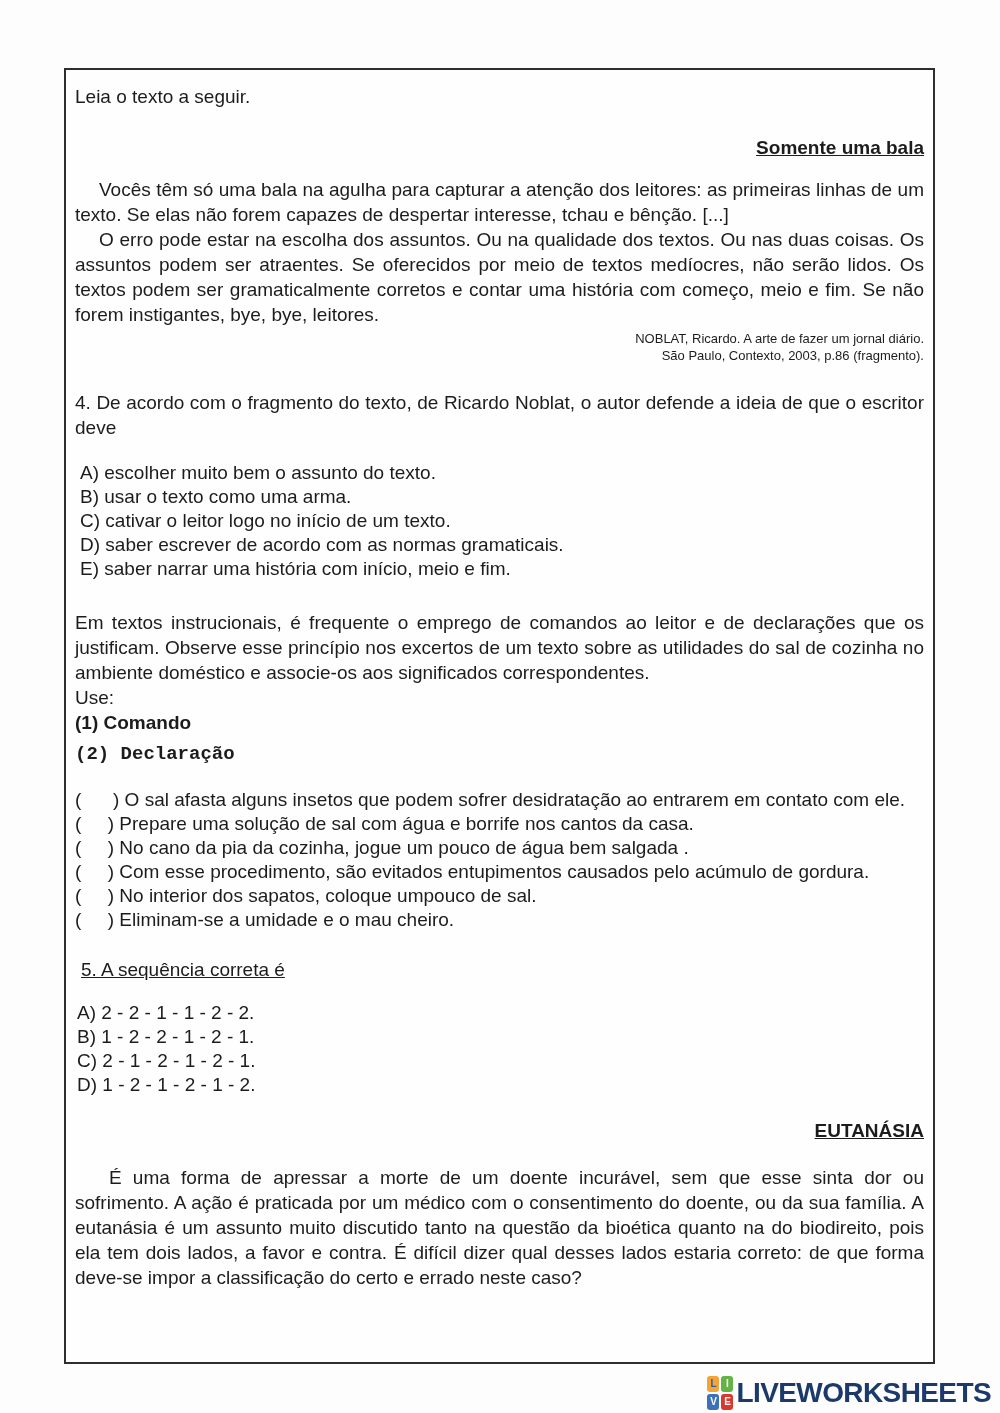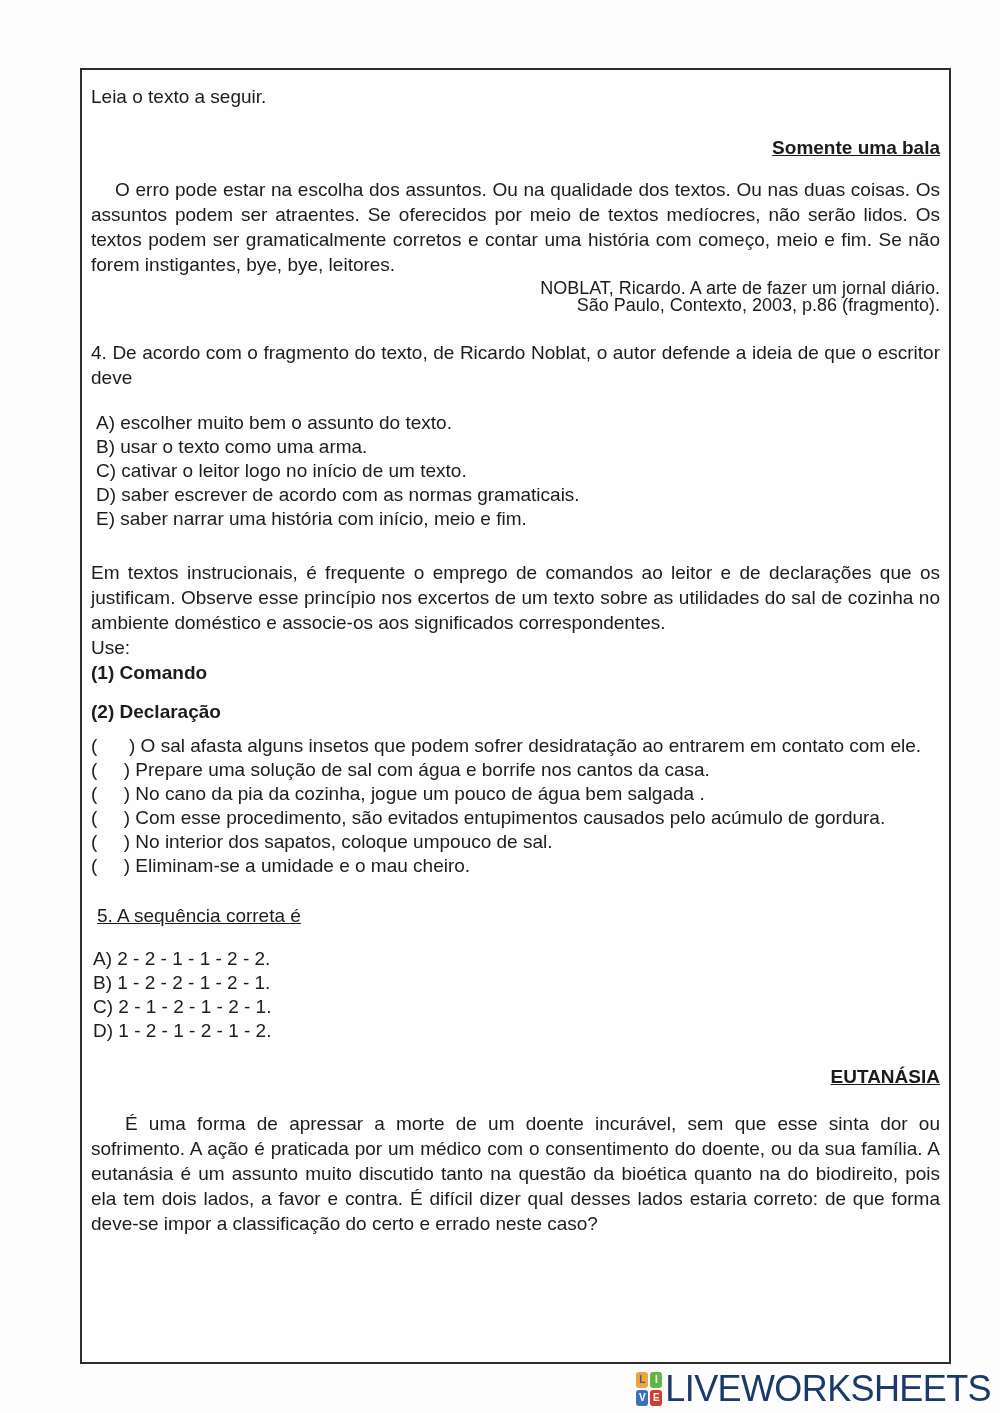--- a/index.html
+++ b/index.html
@@ -6,21 +6,21 @@
   html,body { background:#fdfdfd; }
   body {
     width:1000px; height:1413px;
     font-family:"Liberation Sans", sans-serif;
     color:#1c1c1c;
     position:relative;
     overflow:hidden;
   }
   .worksheet-box {
     position:absolute;
-    left:80px; top:68px;
+    left:64px; top:68px;
     width:871px; height:1296px;
     border:2px solid #2e2e2e;
     background:#fefefe;
     padding:14px 9px 0 9px;
     font-size:19px;
     line-height:25px;
     overflow:hidden;
   }
   .instruction { text-align:left; }
   .reading-title {
@@ -29,32 +29,32 @@
     text-decoration:underline;
     margin-top:26px;
     margin-bottom:17px;
   }
   .para {
     text-align:justify;
     text-indent:24px;
   }
   .citation {
     text-align:right;
-    font-size:18px;
+    font-size:13px;
     line-height:17px;
     margin-top:3px;
   }
   .q-stem { text-align:justify; margin-top:26px; }
   .options { margin-top:21px; padding-left:5px; }
   .option { line-height:24px; }
   .matching-intro { text-align:justify; margin-top:29px; }
   .use-label { }
   .key-line { font-weight:bold; }
-  .key-line.second { margin-top:14px; }
-  .match-items { margin-top:10px; }
+  .key-line.second { margin-top:7px;font-family:Liberation Mono, monospace; }
+  .match-items { margin-top:21px; }
   .match-item {
     white-space:pre-wrap;
     text-align:justify;
     line-height:24px;
   }
   .q5-head { margin-top:25px; padding-left:6px;text-decoration:underline; }
   .q5-options { margin-top:19px; padding-left:2px; }
   .title2 {
     text-align:right;
     font-weight:bold;
@@ -82,35 +82,36 @@
   .logo-cell {
     border-radius:3px;
     font-size:10px;
     font-weight:bold;
     display:flex;
     align-items:center;
     justify-content:center;
     line-height:1;
   }
   .wordmark {
-    font-size:36px;
-    font-weight:400;
+    font-size:28px;
+    font-weight:700;
     letter-spacing:-0.6px;
     color:#1b3a6b;
   }
 </style>
 </head>
 <body>
 
 <div class="worksheet-box">
 
   <div class="instruction">Leia o texto a seguir.</div>
 
   <div class="reading-title">Somente uma bala</div>
 
+  <div class="para">Vocês têm só uma bala na agulha para capturar a atenção dos leitores: as primeiras linhas de um texto. Se elas não forem capazes de despertar interesse, tchau e bênção. [...]</div>
   <div class="para">O erro pode estar na escolha dos assuntos. Ou na qualidade dos textos. Ou nas duas coisas. Os assuntos podem ser atraentes. Se oferecidos por meio de textos medíocres, não serão lidos. Os textos podem ser gramaticalmente corretos e contar uma história com começo, meio e fim. Se não forem instigantes, bye, bye, leitores.</div>
 
   <div class="citation">
     <div>NOBLAT, Ricardo. A arte de fazer um jornal diário.</div>
     <div>São Paulo, Contexto, 2003, p.86 (fragmento).</div>
   </div>
 
   <div class="q-stem">4. De acordo com o fragmento do texto, de Ricardo Noblat, o autor defende a ideia de que o escritor deve</div>
 
   <div class="options">

